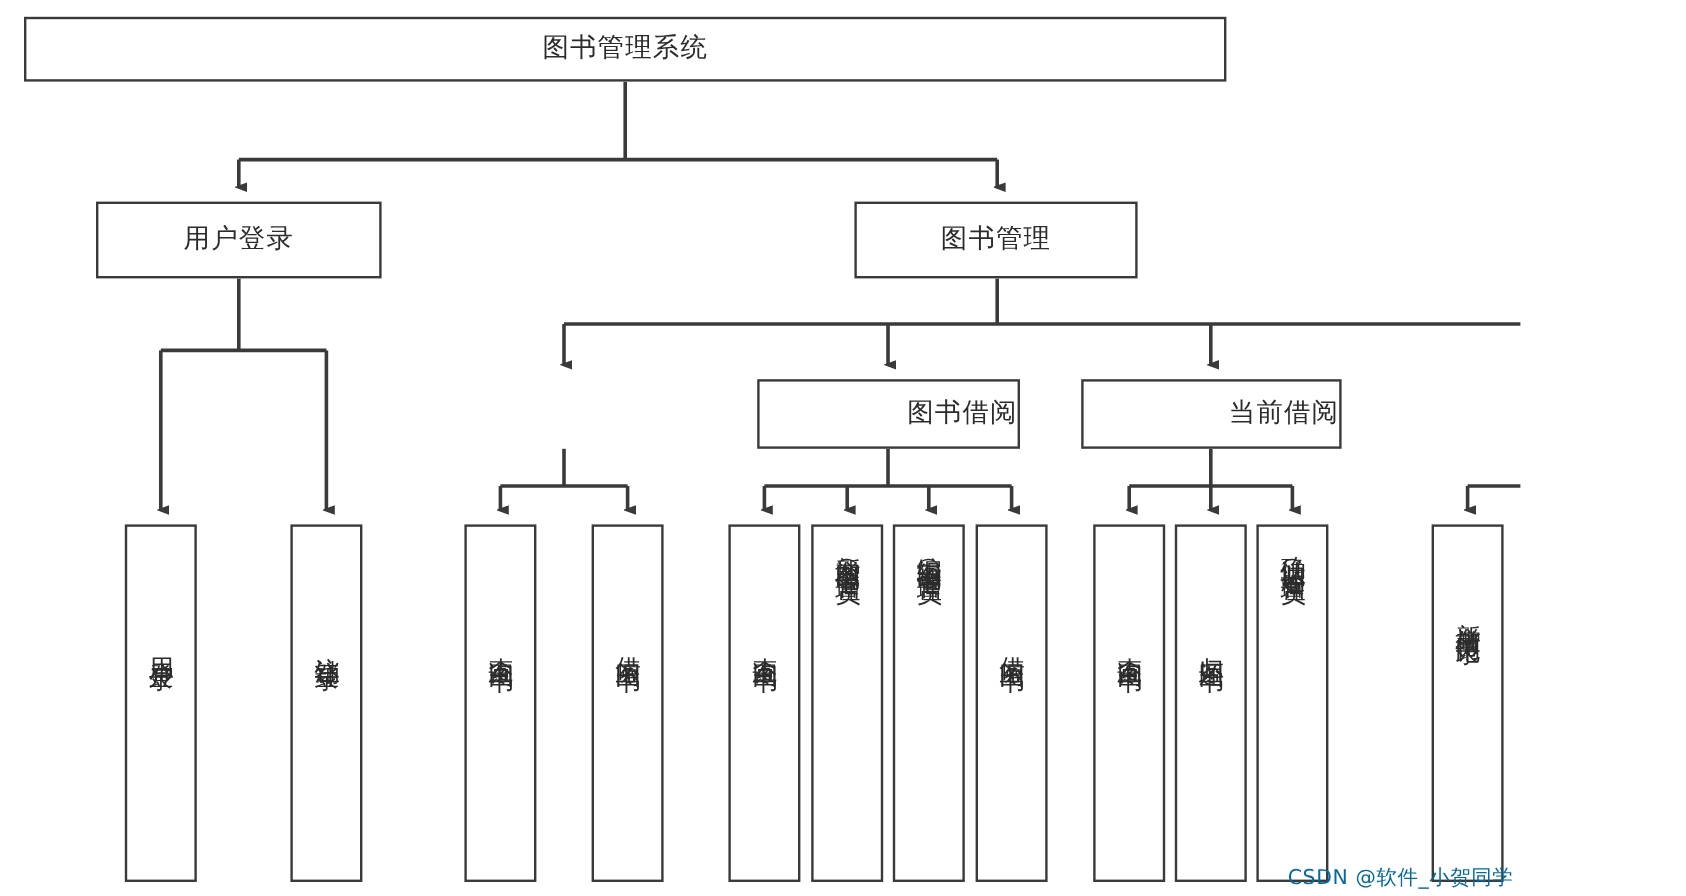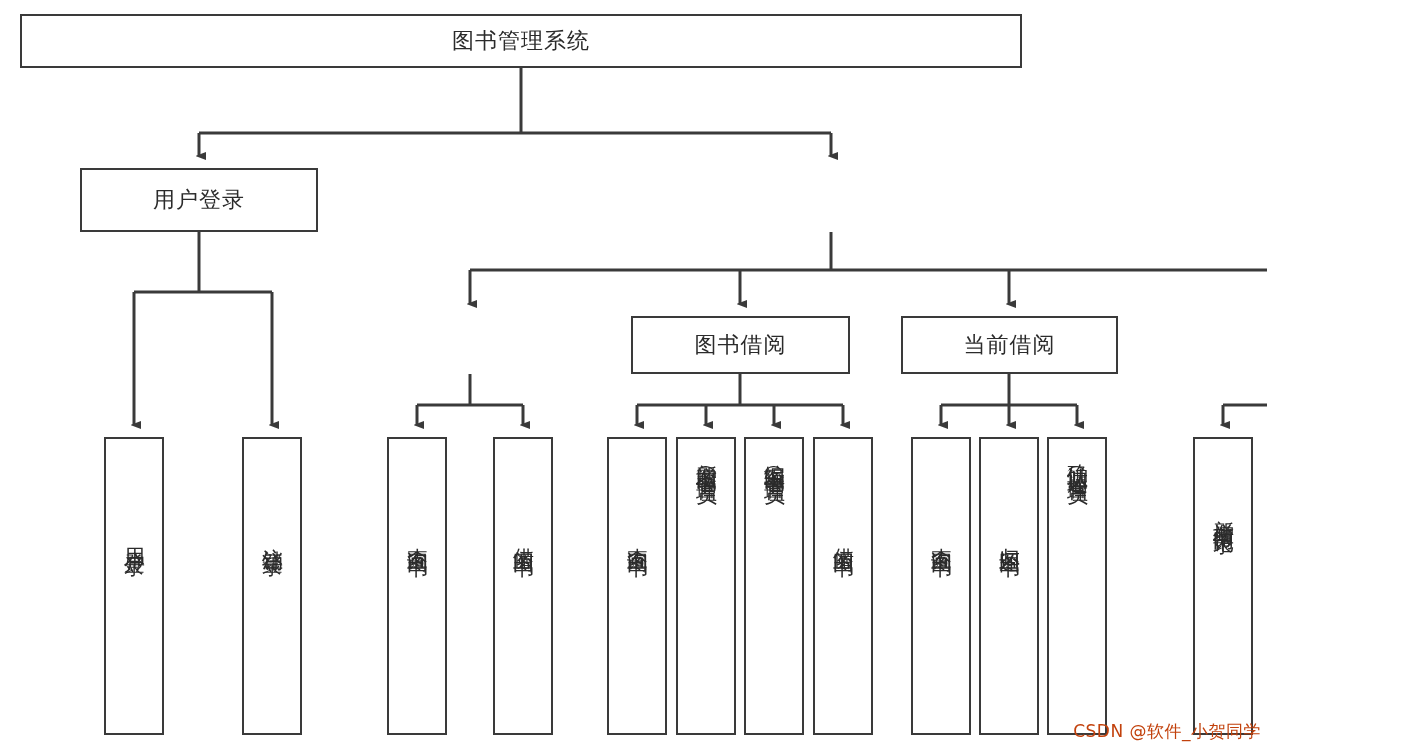--- a/index.html
+++ b/index.html
@@ -62,21 +62,21 @@
     margin-top: 60px;
   }
   .leaf.leaf-top .node-label {
     margin-top: 4px;
   }
   .watermark {
     position: absolute;
     right: 6px;
     bottom: 4px;
     font-size: 17px;
-    color: #c2410c;
+    color: #0369a1;
     letter-spacing: 0.5px;
     white-space: nowrap;
     user-select: none;
     margin-top: 36px;
   }
 </style>
 </head>
 <body>
 
 <div id="canvas">
@@ -131,25 +131,28 @@
     </g>
   </svg>
 
   <div class="node" style="left:20px; top:14px; width:1002px; height:54px;">
     <span class="node-label">图书管理系统</span>
   </div>
 
   <div class="node" style="left:80px; top:168px; width:238px; height:64px;">
     <span class="node-label">用户登录</span>
   </div>
-
-  <div class="node" style="left:631px; top:316px; width:219px; height:58px;">
+  <div class="node" style="left:712px; top:168px; width:236px; height:64px;">
+    <span class="node-label">图书管理</span>
+  </div>
+
+  <div class="node" style="left:631px; top:316px; width:219px; height:58px;justify-content:flex-end;">
     <span class="node-label">图书借阅</span>
   </div>
-  <div class="node" style="left:901px; top:316px; width:217px; height:58px;">
+  <div class="node" style="left:901px; top:316px; width:217px; height:58px;justify-content:flex-end;">
     <span class="node-label">当前借阅</span>
   </div>
 
   <div class="node leaf leaf-mid" style="left:104px; top:437px; width:60px; height:298px;">
     <span class="node-label">用户登录</span>
   </div>
   <div class="node leaf leaf-mid" style="left:242px; top:437px; width:60px; height:298px;">
     <span class="node-label">注销登录</span>
   </div>
 

